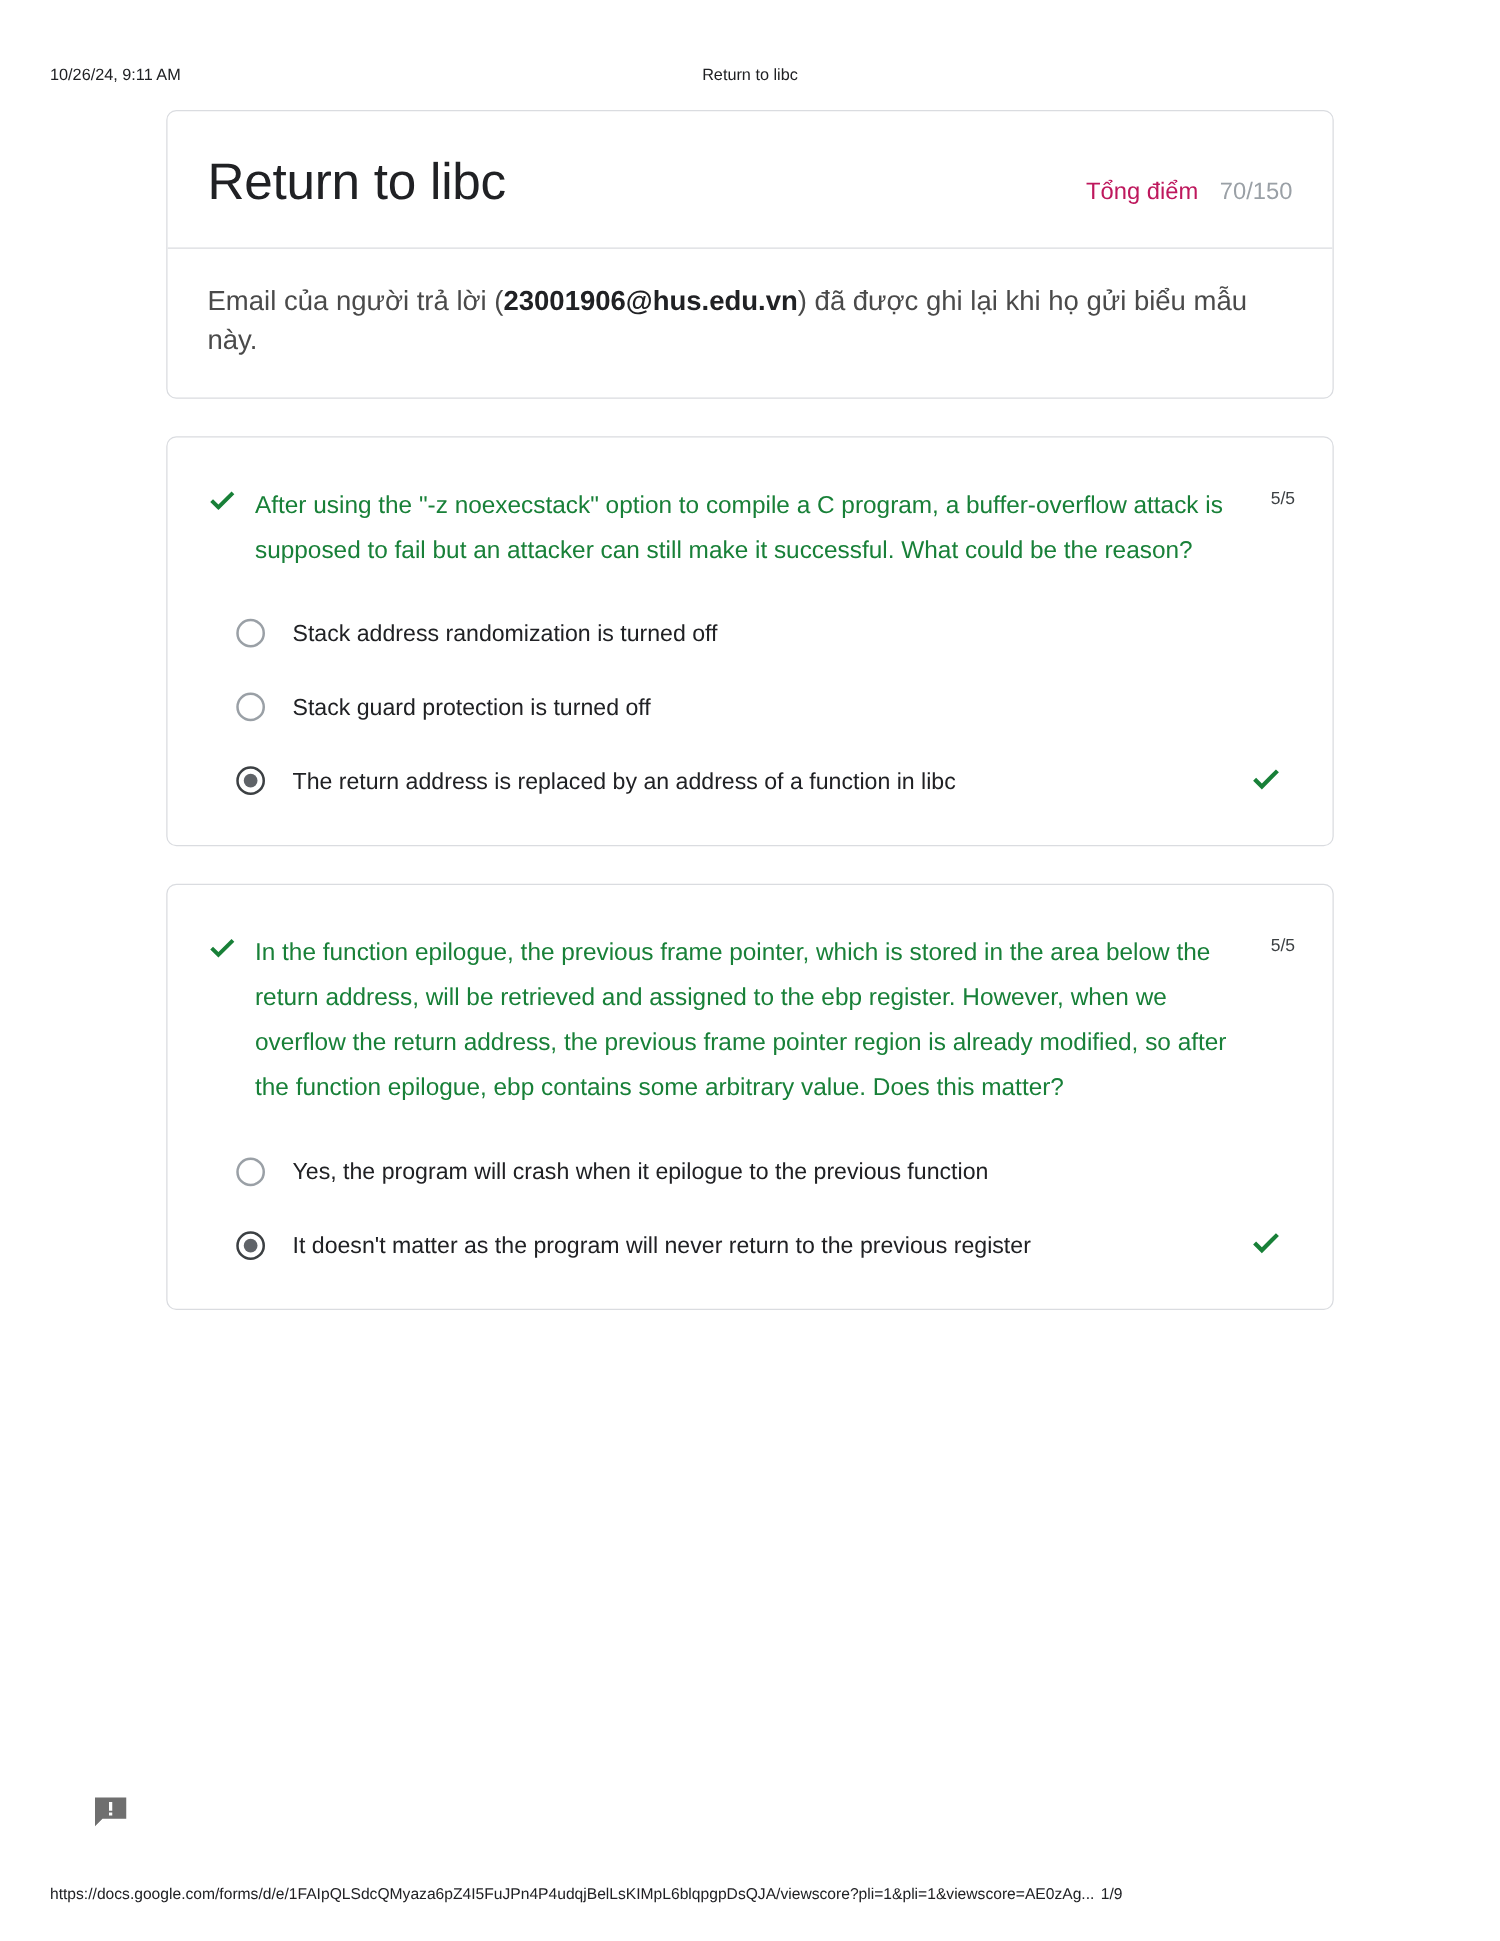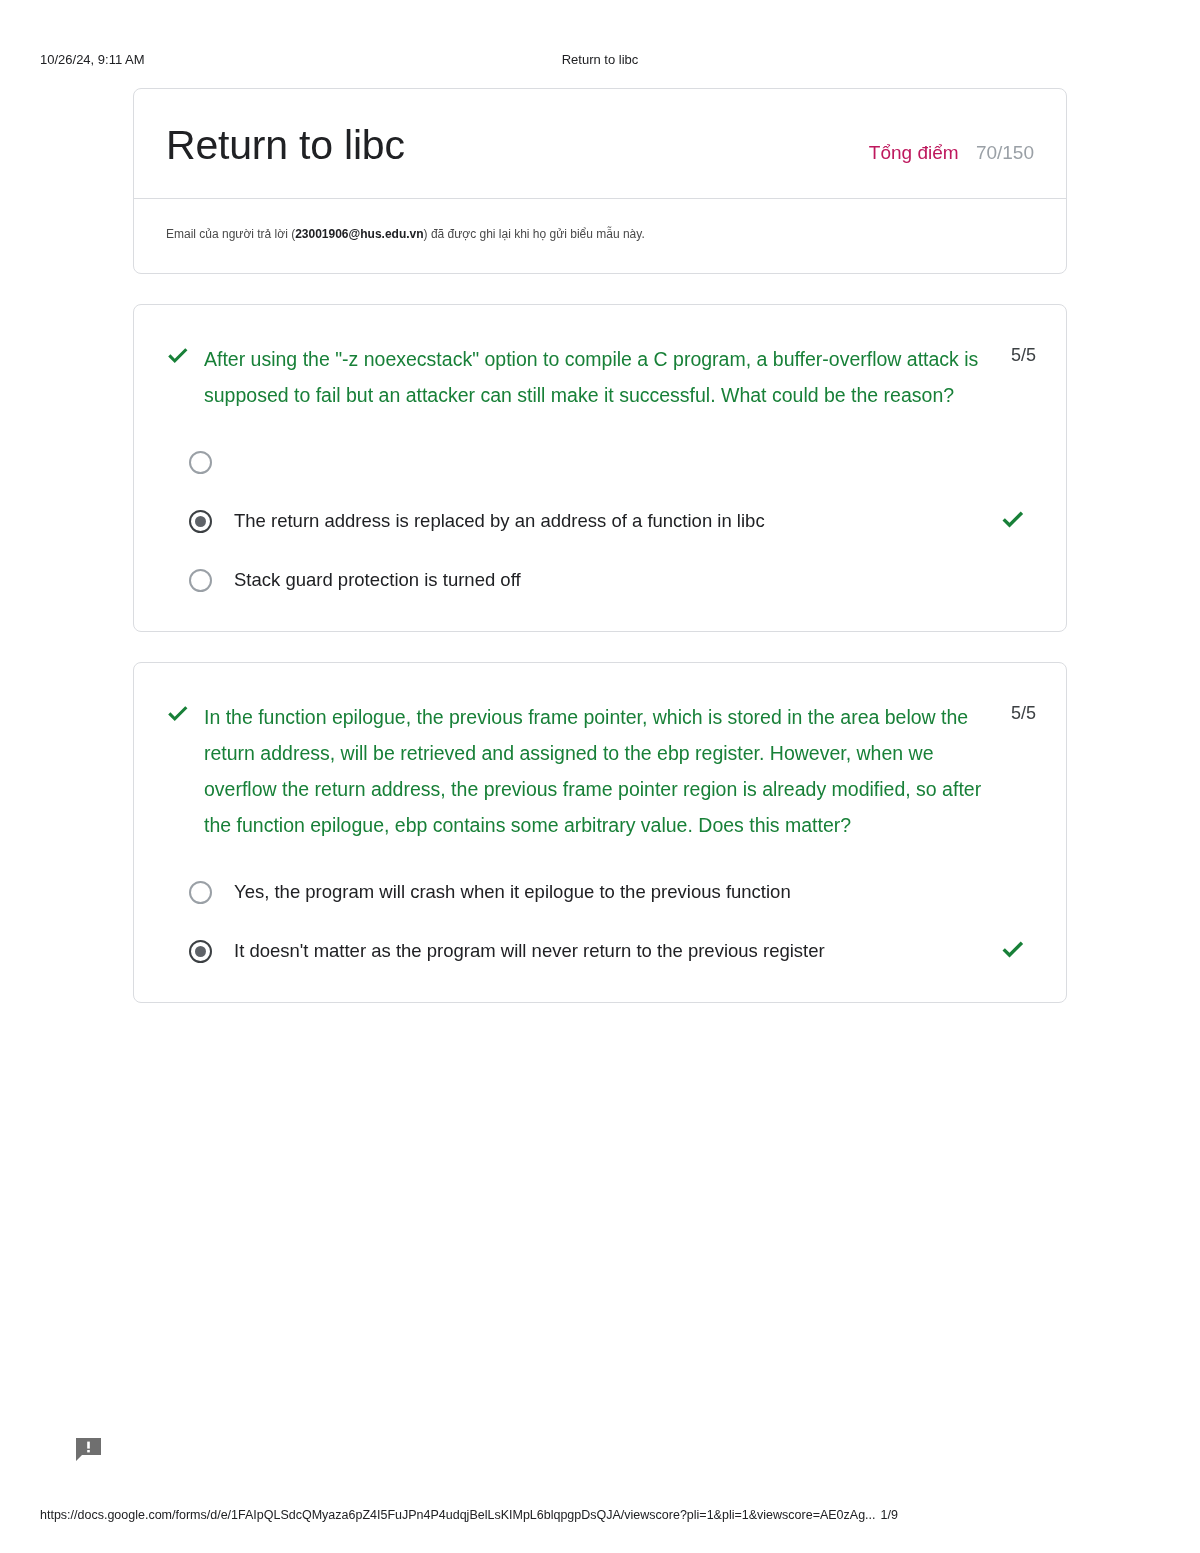--- a/index.html
+++ b/index.html
@@ -82,21 +82,21 @@
   }
   .score-label {
     color: #be185d;
   }
   .score-value {
     color: #9aa0a6;
     margin-left: 12px;
   }
   .email-note {
     padding: 27px 32px 30px 32px;
-    font-size: 12px;
+    font-size: 22px;
     color: #4a4a4a;
     line-height: 1.4;
   }
   .email-note b { color: #202124; font-weight: 700; }
 
   
   .q-card {
     margin-top: 30px;
     padding: 36px 30px 34px 30px;
   }
@@ -112,21 +112,21 @@
   .q-check svg { display: block; }
   .q-text {
     flex: 1 1 auto;
     font-size: 19.5px;
     line-height: 1.85;
     color: #188038;
     padding-right: 18px;
   }
   .q-points {
     flex: 0 0 auto;
-    font-size: 18px;
+    font-size: 14px;
     color: #3c4043;
     padding-top: 4px;
     white-space: nowrap;
     text-align: right;
     min-width: 36px;
   }
 
   .options {
     margin-top: 32px;
   }
@@ -240,41 +240,42 @@
           </svg>
         </span>
       </div>
       <div class="q-text">After using the "-z noexecstack" option to compile a C program, a buffer-overflow attack is supposed to fail but an attacker can still make it successful. What could be the reason?</div>
       <div class="q-points">5/5</div>
     </div>
     <div class="options">
 
       <div class="option">
         <div class="radio"></div>
+        <div class="option-label">Stack address randomization is turned off</div>
+        <div class="option-correct"></div>
+      </div>
+
+      <div class="option">
+        <div class="radio"></div>
+        <div class="option-label">Stack guard protection is turned off</div>
         <div class="option-correct"></div>
       </div>
 
       <div class="option">
         <div class="radio selected"></div>
         <div class="option-label">The return address is replaced by an address of a function in libc</div>
         <div class="option-correct">
           <span>
             <svg width="30" height="30" viewBox="0 0 24 24" aria-hidden="true">
               <path d="M9.2 17.2 3.6 11.6l1.9-1.9 3.7 3.7 9-9 1.9 1.9z" fill="#188038"></path>
             </svg>
           </span>
         </div>
       </div>
 
-      <div class="option">
-        <div class="radio"></div>
-        <div class="option-label">Stack guard protection is turned off</div>
-        <div class="option-correct"></div>
-      </div>
-
     </div>
   </div>
 
   <div class="card q-card">
     <div class="q-head">
       <div class="q-check">
         <span>
           <svg width="28" height="28" viewBox="0 0 24 24" aria-hidden="true">
             <path d="M9.2 17.2 3.6 11.6l1.9-1.9 3.7 3.7 9-9 1.9 1.9z" fill="#188038"></path>
           </svg>

